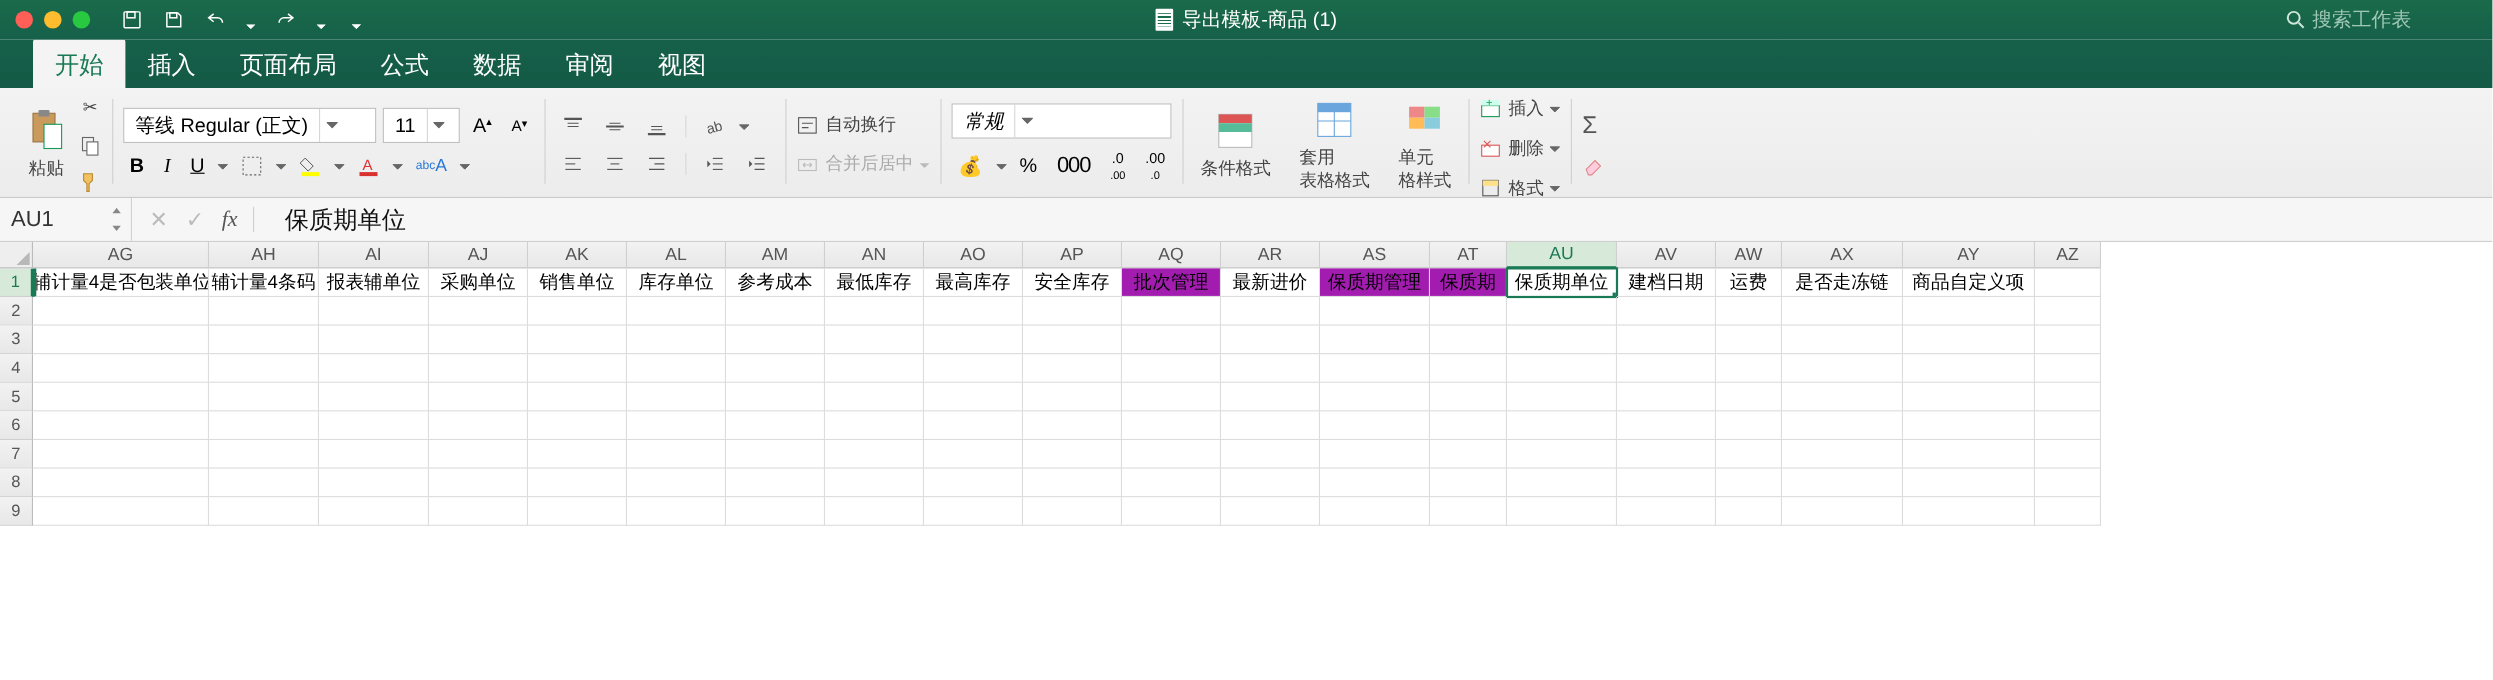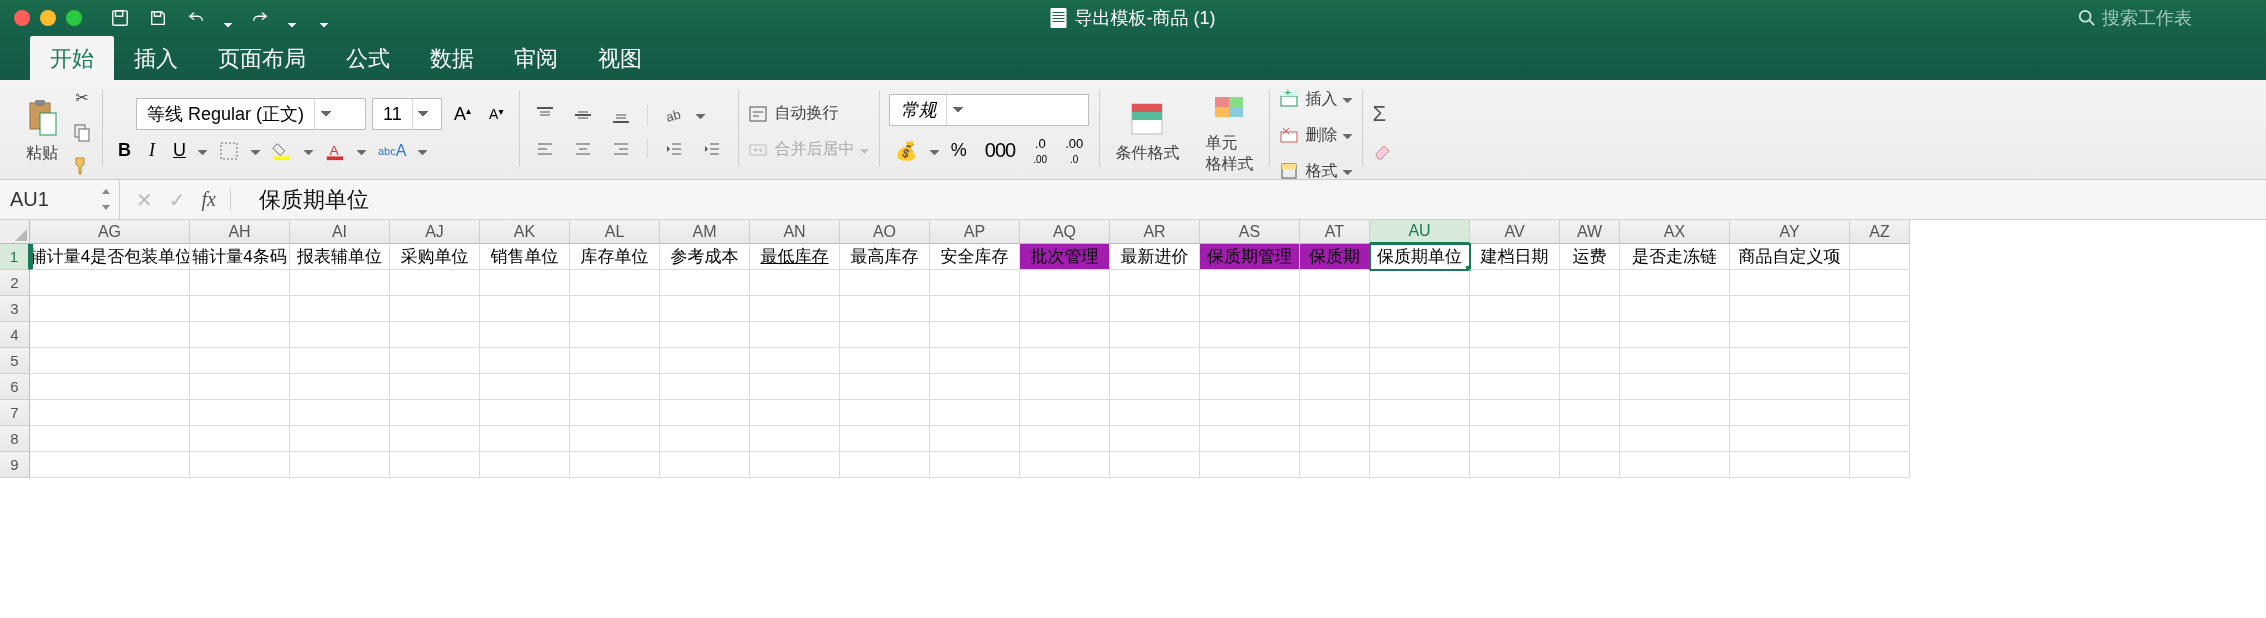--- a/index.html
+++ b/index.html
@@ -184,21 +184,21 @@
               </svg>
             </span>
           </div>
       </div>
     </div>
   </div>
 
   <div class="group">
     <div class="group-rows">
       <div class="row">
-        <div class="combo" style="width:230px;margin-left:24px;">
+        <div class="combo" style="width:230px;">
           <span class="combo-main">等线 Regular (正文)</span>
           <span class="combo-drop">
               <svg viewBox="0 0 10 6">
                 <path class="chev" d="M0 0l5 5 5-5z"></path>
               </svg>
             </span>
         </div>
         <div class="combo" style="width:70px;">
           <span class="combo-main">11</span>
           <span class="combo-drop">
@@ -407,20 +407,32 @@
     <div class="row" style="height:100%;gap:14px;">
       <div class="big-btn">
         <div class="bico">
             <svg viewBox="0 0 36 36">
               <rect x="3" y="3" width="30" height="30" fill="#fff" stroke="#bbb"></rect>
               <rect x="3" y="3" width="30" height="8" fill="#d55"></rect>
               <rect x="3" y="11" width="30" height="8" fill="#5b9"></rect>
             </svg>
           </div>
         <div class="blabel">条件格式</div>
+      </div>
+      <div class="big-btn">
+        <div class="bico">
+            <svg viewBox="0 0 36 36">
+              <rect x="3" y="3" width="30" height="30" fill="#fff" stroke="#6aa6dd"></rect>
+              <rect x="3" y="3" width="30" height="8" fill="#6aa6dd"></rect>
+              <line x1="3" y1="19" x2="33" y2="19" stroke="#6aa6dd"></line>
+              <line x1="18" y1="3" x2="18" y2="33" stroke="#6aa6dd"></line>
+            </svg>
+          </div>
+        <div class="blabel" style="white-space:pre;">套用
+表格格式</div>
       </div>
       <div class="big-btn">
         <div class="bico">
             <svg viewBox="0 0 36 36">
               <rect x="4" y="6" width="14" height="10" fill="#e88"></rect>
               <rect x="18" y="6" width="14" height="10" fill="#8d8"></rect>
               <rect x="4" y="16" width="14" height="10" fill="#fb5"></rect>
               <rect x="18" y="16" width="14" height="10" fill="#8cd"></rect>
             </svg>
           </div>
@@ -553,21 +565,21 @@
       </div>
     <div class="cells" id="cells">
         <div class="cellrow">
           <div class="cell active-border-left" style="width: 160px;">辅计量4是否包装单位</div>
           <div class="cell" style="width: 100px;">辅计量4条码</div>
           <div class="cell" style="width: 100px;">报表辅单位</div>
           <div class="cell" style="width: 90px;">采购单位</div>
           <div class="cell" style="width: 90px;">销售单位</div>
           <div class="cell" style="width: 90px;">库存单位</div>
           <div class="cell" style="width: 90px;">参考成本</div>
-          <div class="cell" style="width: 90px; text-decoration: underline;">最低库存</div>
+          <div class="cell" style="width: 90px;">最低库存</div>
           <div class="cell" style="width: 90px;">最高库存</div>
           <div class="cell" style="width: 90px;">安全库存</div>
           <div class="cell hl" style="width: 90px;">批次管理</div>
           <div class="cell" style="width: 90px;">最新进价</div>
           <div class="cell hl" style="width: 100px;">保质期管理</div>
           <div class="cell hl" style="width: 70px;">保质期</div>
           <div class="cell sel" style="width: 100px;">保质期单位</div>
           <div class="cell" style="width: 90px;">建档日期</div>
           <div class="cell" style="width: 60px;">运费</div>
           <div class="cell" style="width: 110px;">是否走冻链</div>

